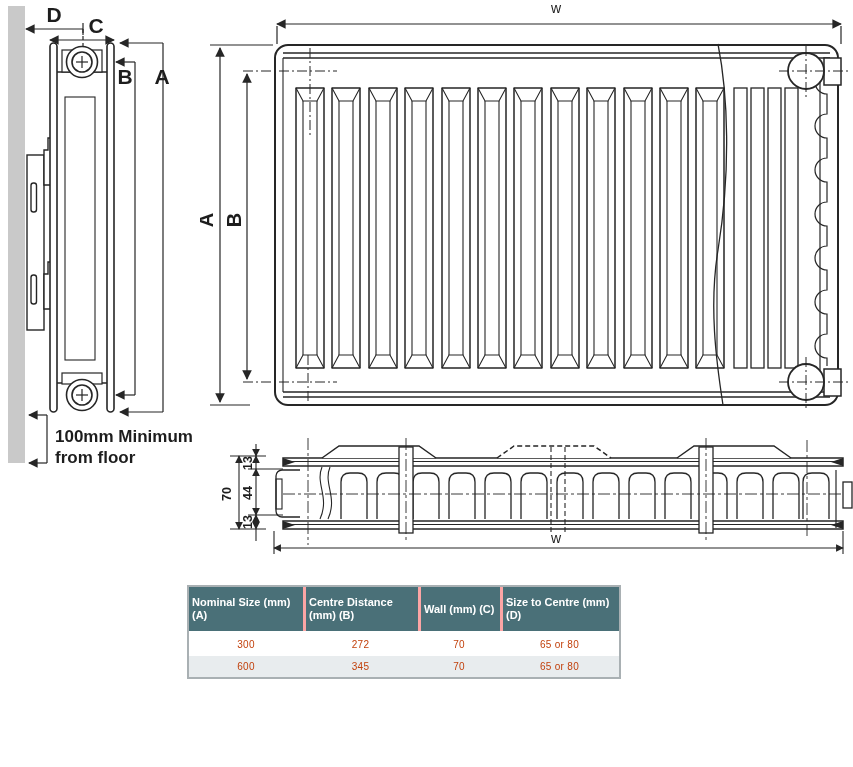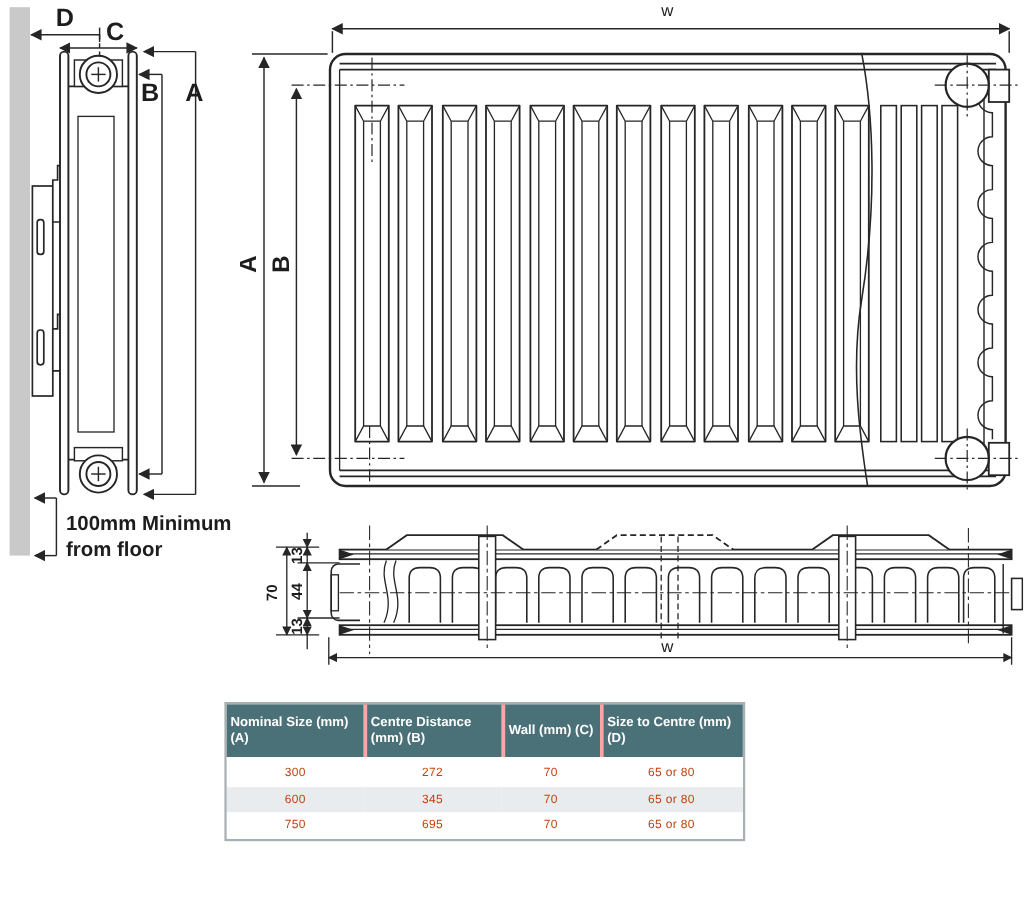--- a/index.html
+++ b/index.html
@@ -327,23 +327,17 @@
           <td>272</td>
           <td>70</td>
           <td>65 or 80</td>
         </tr>
         <tr>
           <td>600</td>
           <td>345</td>
           <td>70</td>
           <td>65 or 80</td>
         </tr>
-        <tr>
-          <td>750</td>
-          <td>695</td>
-          <td>70</td>
-          <td>65 or 80</td>
-        </tr>
       </tbody>
     </table>
   </div>
 
 </div>
 
 </body></html>

